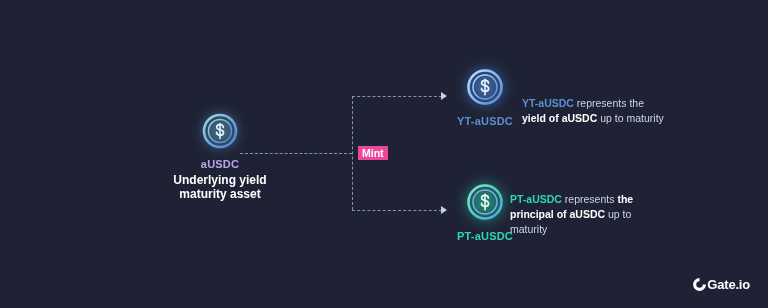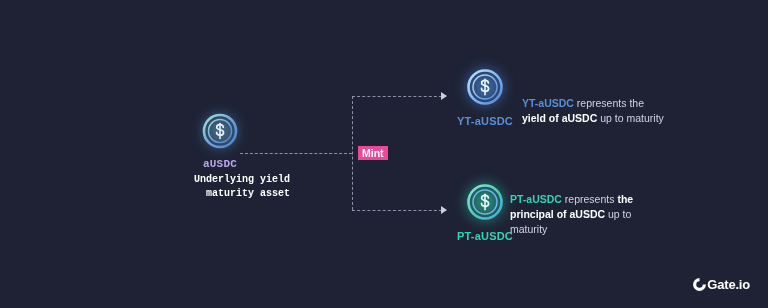--- a/index.html
+++ b/index.html
@@ -39,35 +39,33 @@
     display: block;
   }
   .token-label {
     font-size: 11px;
     font-weight: bold;
     letter-spacing: 0.2px;
     margin-top: 6px;
     white-space: nowrap;
   }
   .node-caption {
-    font-size: 10px;
+    font-size: 12px;
     font-weight: bold;
     color: #ffffff;
     line-height: 14px;
     margin-top: 3px;
     white-space: nowrap;
-    text-align: right;
   }
 
   
   #node-underlying {
     left: 150px;
     top: 110px;
     width: 140px;
-    font-family: Liberation Mono, monospace;
   }
   #node-underlying .token-label { color: #b9a5e8; }
 
   
   #node-yt {
     left: 440px;
     top: 65px;
     width: 90px;
   }
   #node-yt .token-label { color: #5b8fd4; }

